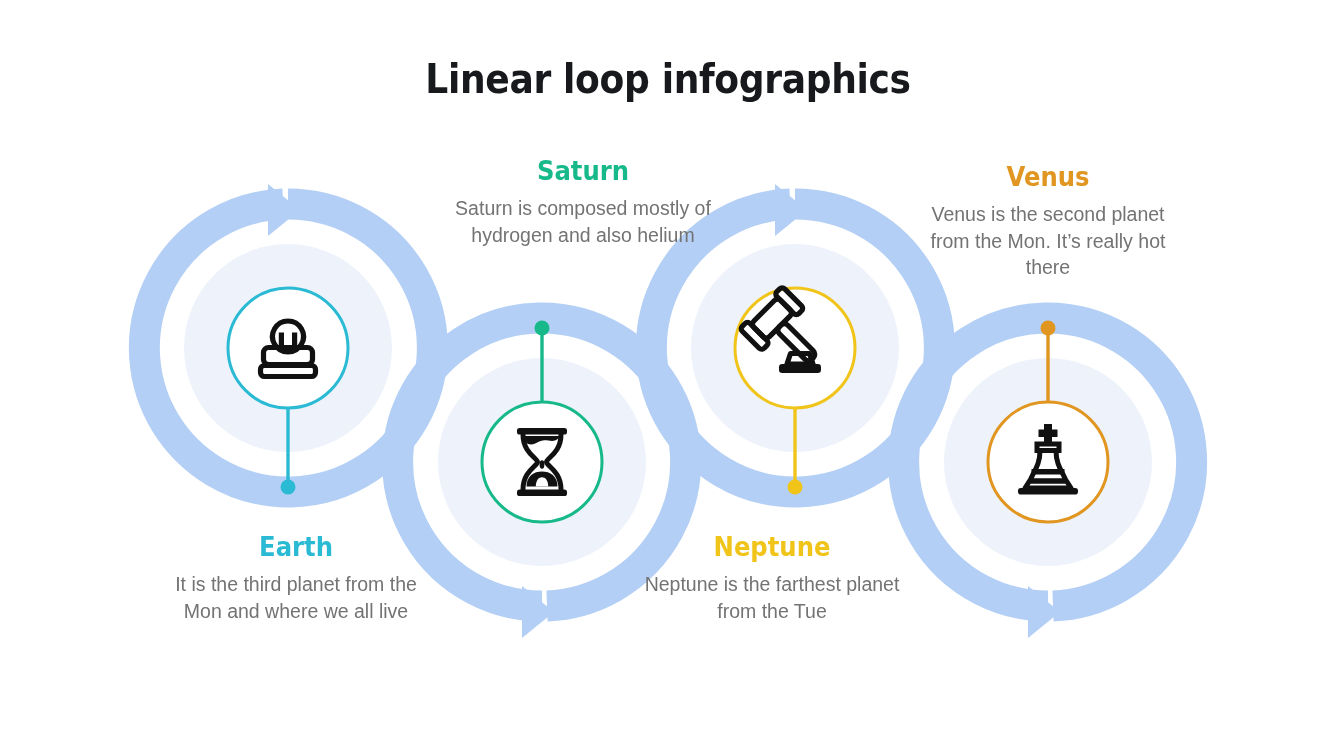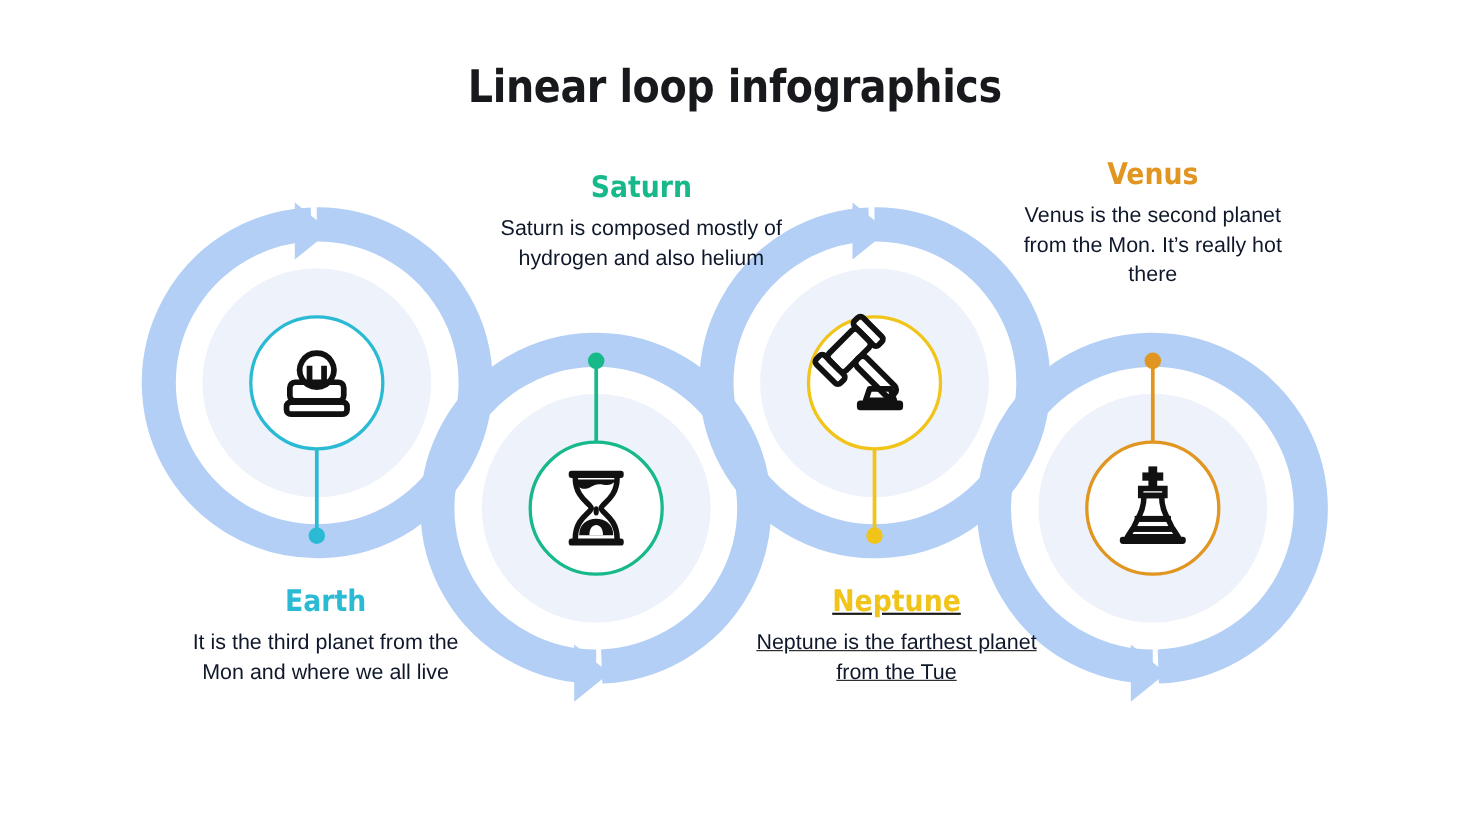--- a/index.html
+++ b/index.html
@@ -51,26 +51,26 @@
     font-weight: bold;
     font-size: 27px;
     line-height: 32px;
     transform: scaleX(0.9);
     margin-bottom: 8px;
   }
   .txtblock .body {
     font-family: "Liberation Sans", sans-serif;
     font-size: 19.5px;
     line-height: 26.5px;
-    color: #0f172a;
+    color: #737373;
   }
   #blk-earth   { left: 166px;  top: 531px; }
   #blk-saturn  { left: 412px;  top: 155px; margin-left: 41px; }
-  #blk-neptune { left: 685px;  top: 531px; text-decoration: underline; }
-  #blk-venus   { left: 918px;  top: 143px; }
+  #blk-neptune { left: 642px;  top: 531px; }
+  #blk-venus   { left: 918px;  top: 161px; }
 </style>
 </head>
 <body>
 
 <div id="slide">
 
   <div id="title">Linear loop infographics</div>
 
   <svg id="loopsvg" viewBox="0 0 1336 752">
     <defs>

